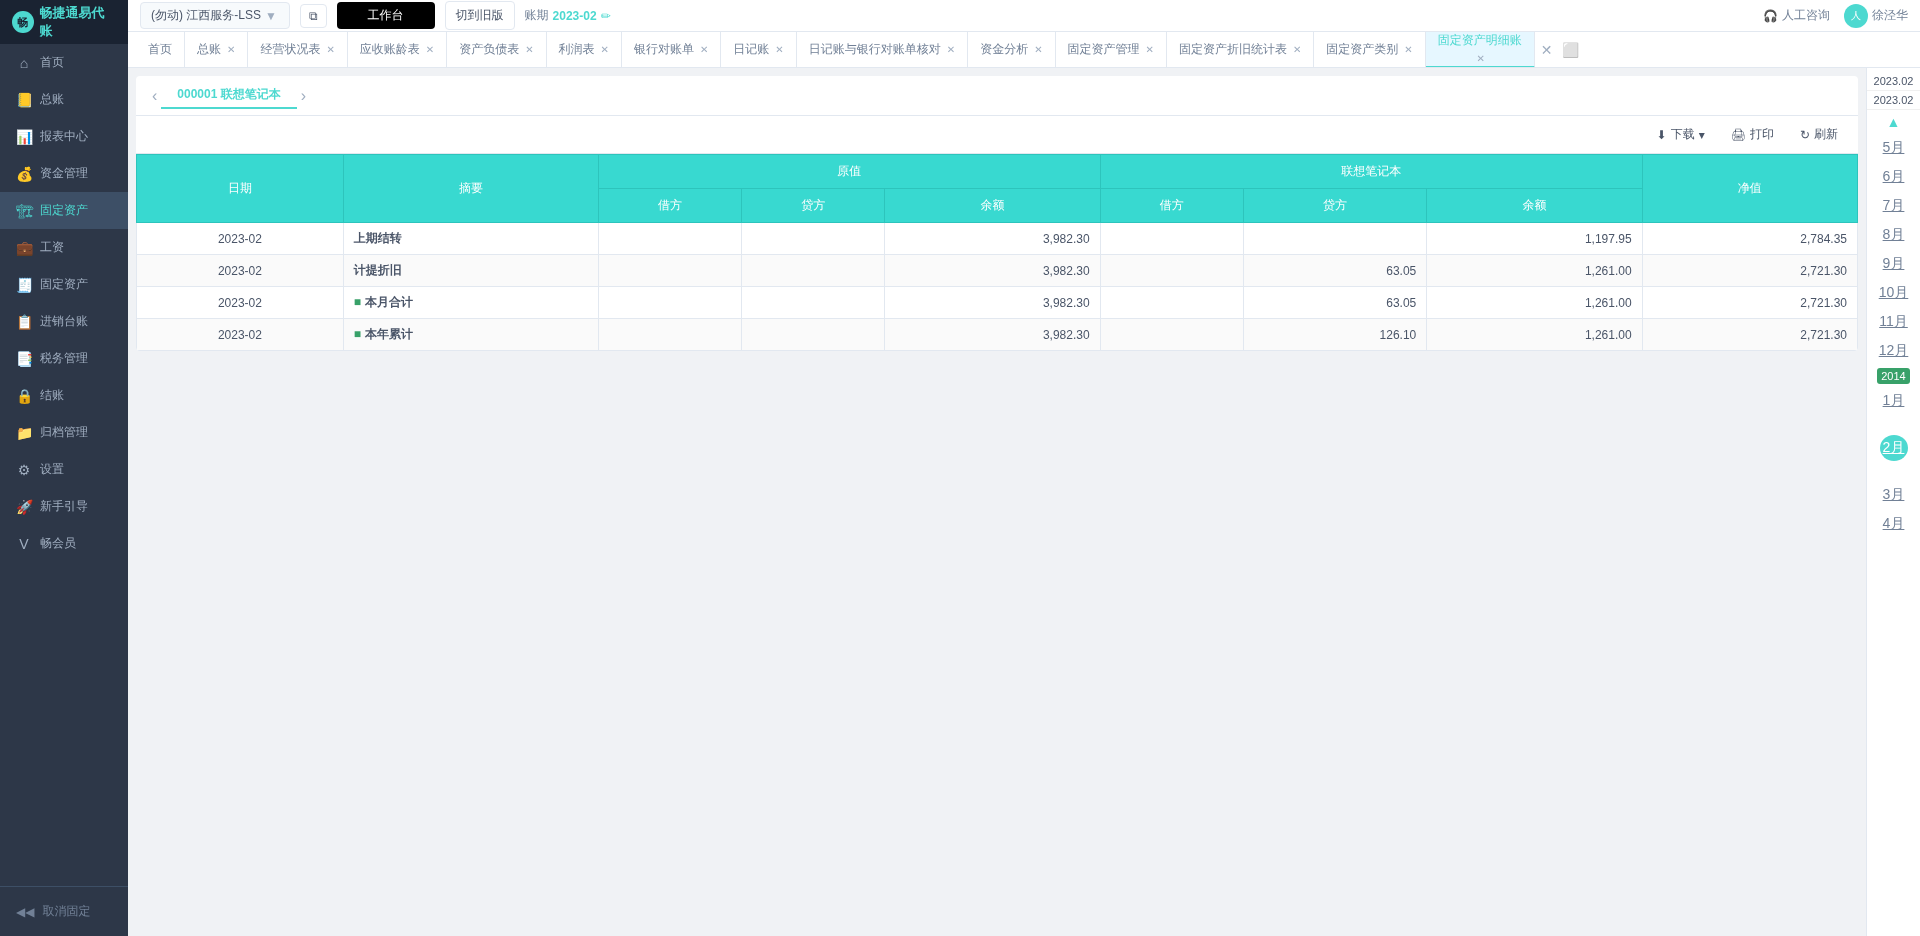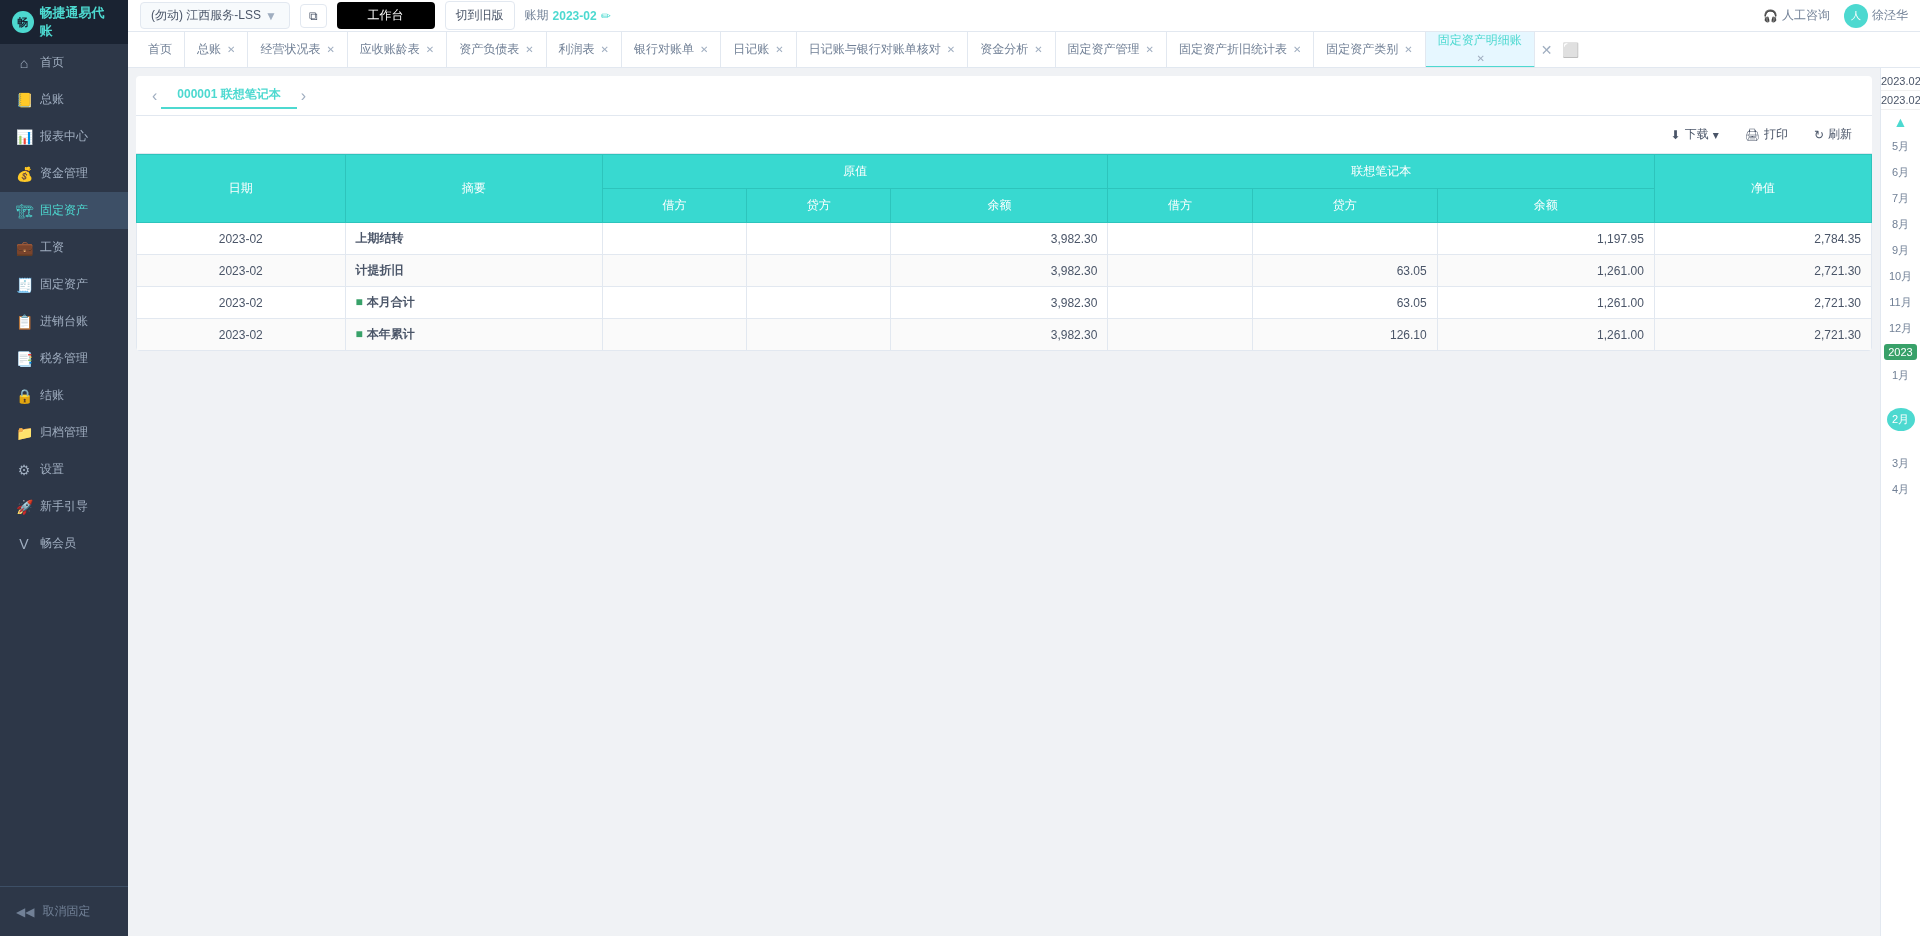--- a/index.html
+++ b/index.html
@@ -251,39 +251,40 @@
       border: 1px solid #e2e8f0;
       text-align: center;
       color: #4a5568;
     }
     tr:nth-child(even) td { background: #fafafa; }
     .td-label { text-align: left; font-weight: bold; }
     .td-number { text-align: right; }
 
     
     .month-nav {
-      width: 40px;
+      width: 54px;
       background: #fff;
       border-left: 1px solid #e2e8f0;
       display: flex;
       flex-direction: column;
       align-items: center;
       padding: 4px 0;
       overflow-y: auto;
       flex-shrink: 0;
     }
     .month-nav-item {
       width: 40px;
       padding: 4px 0;
       text-align: center;
-      font-size: 11px;
+      font-size: 14px;
       color: #718096;
       cursor: pointer;
       border-radius: 3px;
       margin: 1px 0;
+      text-decoration: underline;
     }
     .month-nav-item.active { background: #4dd9d0; color: #fff; border-radius: 50%; width: 28px; margin: 19px auto; }
     .month-nav-year {
       font-size: 11px;
       color: #fff;
       background: #38a169;
       border-radius: 3px;
       padding: 2px 4px;
       margin: 2px auto;
       text-align: center;
@@ -594,21 +595,21 @@
       <div class="month-nav-up-btn">▲</div>
       <div class="month-nav-scroll" id="month-nav-items">
       <div class="month-nav-item">5月</div>
           <div class="month-nav-item">6月</div>
           <div class="month-nav-item">7月</div>
           <div class="month-nav-item">8月</div>
           <div class="month-nav-item">9月</div>
           <div class="month-nav-item">10月</div>
           <div class="month-nav-item">11月</div>
           <div class="month-nav-item">12月</div>
-          <div class="month-nav-year">2023</div>
+          <div class="month-nav-year">2014</div>
           <div class="month-nav-item">1月</div>
           <div class="month-nav-item active">2月</div>
           <div class="month-nav-item">3月</div>
           <div class="month-nav-item">4月</div>
         </div>
     </div>
   </div>
 </div>
 
 </body></html>

